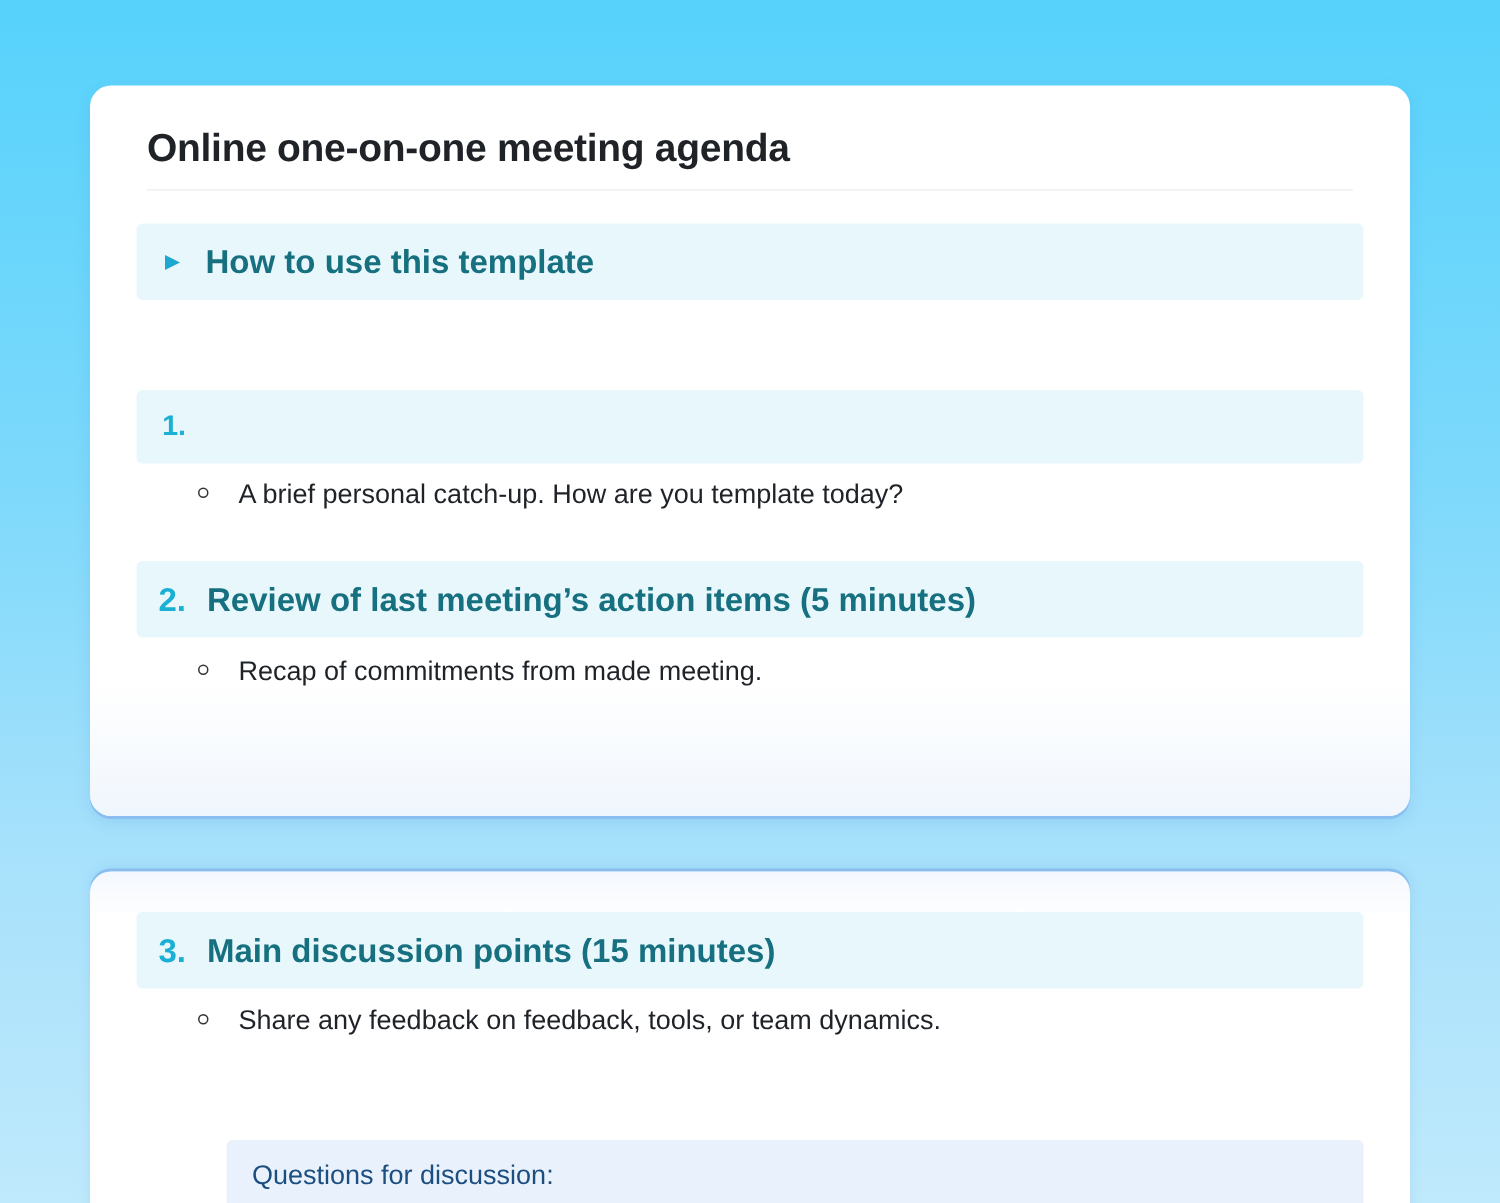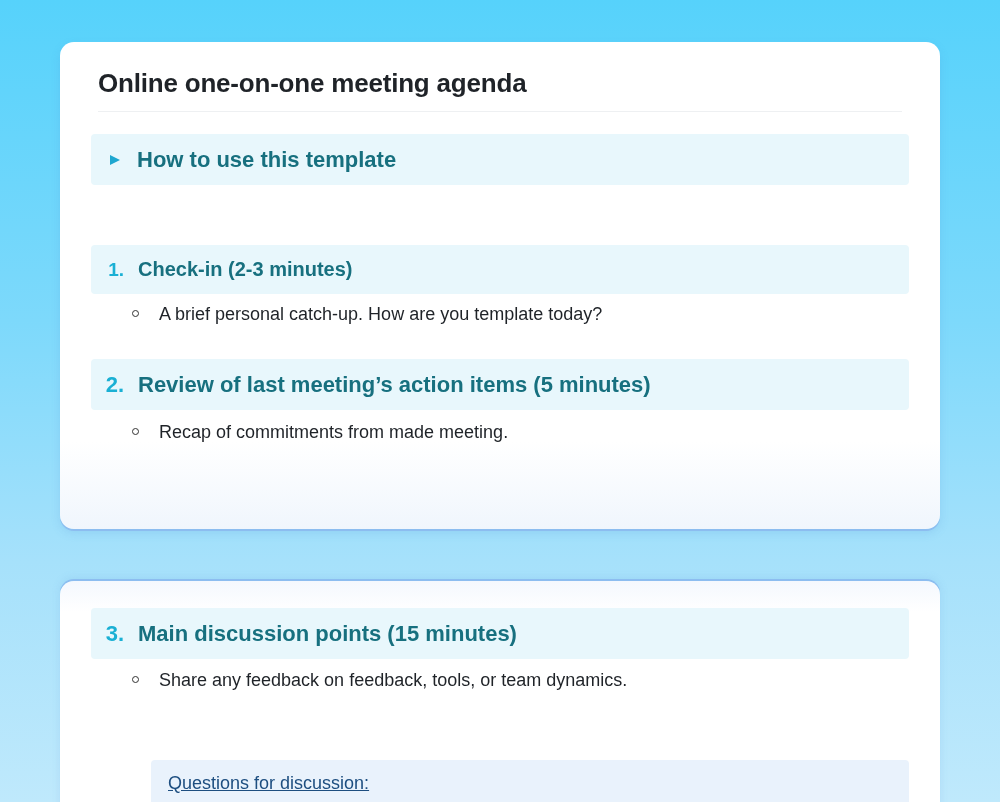--- a/index.html
+++ b/index.html
@@ -9,21 +9,21 @@
       font-family: "Liberation Sans", sans-serif;
       color: #1f2328;
     }
     .card {
       position: absolute; left: 60px; width: 880px;
       background: #ffffff;
       border-radius: 14px;
       box-sizing: border-box;
     }
     .card1 {
-      top: 42px; height: 487px;
+      top: 57px; height: 487px;
       background: linear-gradient(180deg, #ffffff 0%, #ffffff 82%, #f0f6fd 100%);
       box-shadow: 0 2px 0 #8cbdf0, 0 4px 10px rgba(80,140,210,0.18);
       text-decoration: underline;
     }
     .card2 {
       top: 581px; height: 260px;
       background: linear-gradient(180deg, #f4f8fe 0%, #ffffff 12%, #ffffff 100%);
       box-shadow: 0 -2px 0 #8cbdf0, 0 -3px 8px rgba(80,140,210,0.15);
     }
     .title {
@@ -65,38 +65,37 @@
     .bullet .dot {
       position: absolute; left: -27px; top: 9px;
       width: 5px; height: 5px; border: 1.5px solid #333; border-radius: 50%;
     }
     .bullet i { font-style: italic; }
     .qbox {
       position: absolute; left: 91px; right: 31px; top: 179px; height: 60px;
       background: #e9f2fc; border-radius: 4px;
     }
     .qbox span {
-      position: absolute; left: 17px; top: 13px; font-size: 18px; color: #1d4e80; text-decoration: underline;
+      position: absolute; left: 17px; top: 13px; font-size: 18px; color: #1d4e80;
     }
   </style>
 </head>
 <body>
 
 <div class="card card1">
   <div class="title">Online one-on-one meeting agenda</div>
   <div class="title-rule"></div>
 
   <div class="band expand">
     <span class="tri"></span>
     <span class="htext">How to use this template</span>
   </div>
 
   <div class="band h1band">
     <span class="num">1.</span>
-    <span class="htext">Check-in (2-3 minutes)</span>
   </div>
   <div class="bullet" style="top:259px;">
     <span class="dot"></span>
     <span>A brief personal catch-up. How are you template today?</span>
   </div>
 
   <div class="band h2band">
     <span class="num">2.</span>
     <span class="htext">Review of last meeting’s action items (5 minutes)</span>
   </div>

